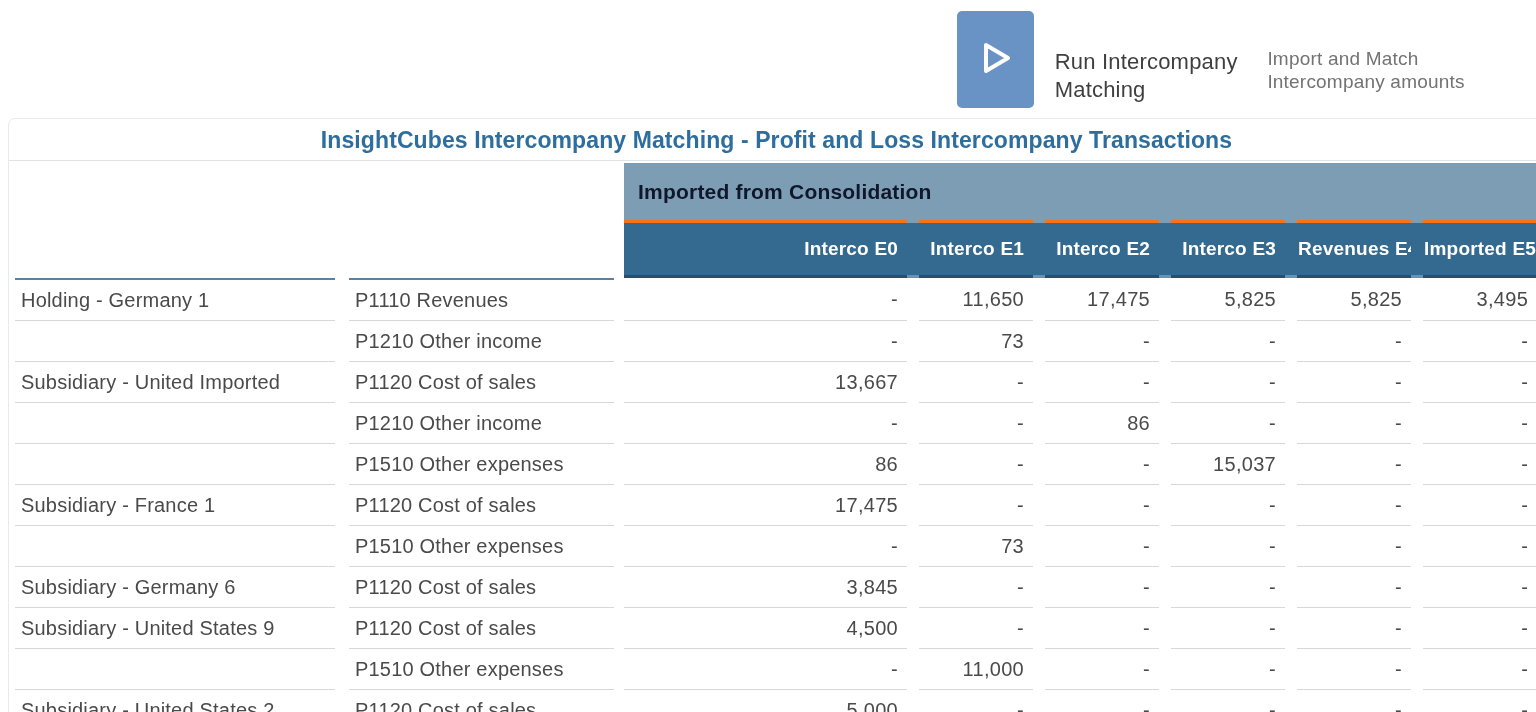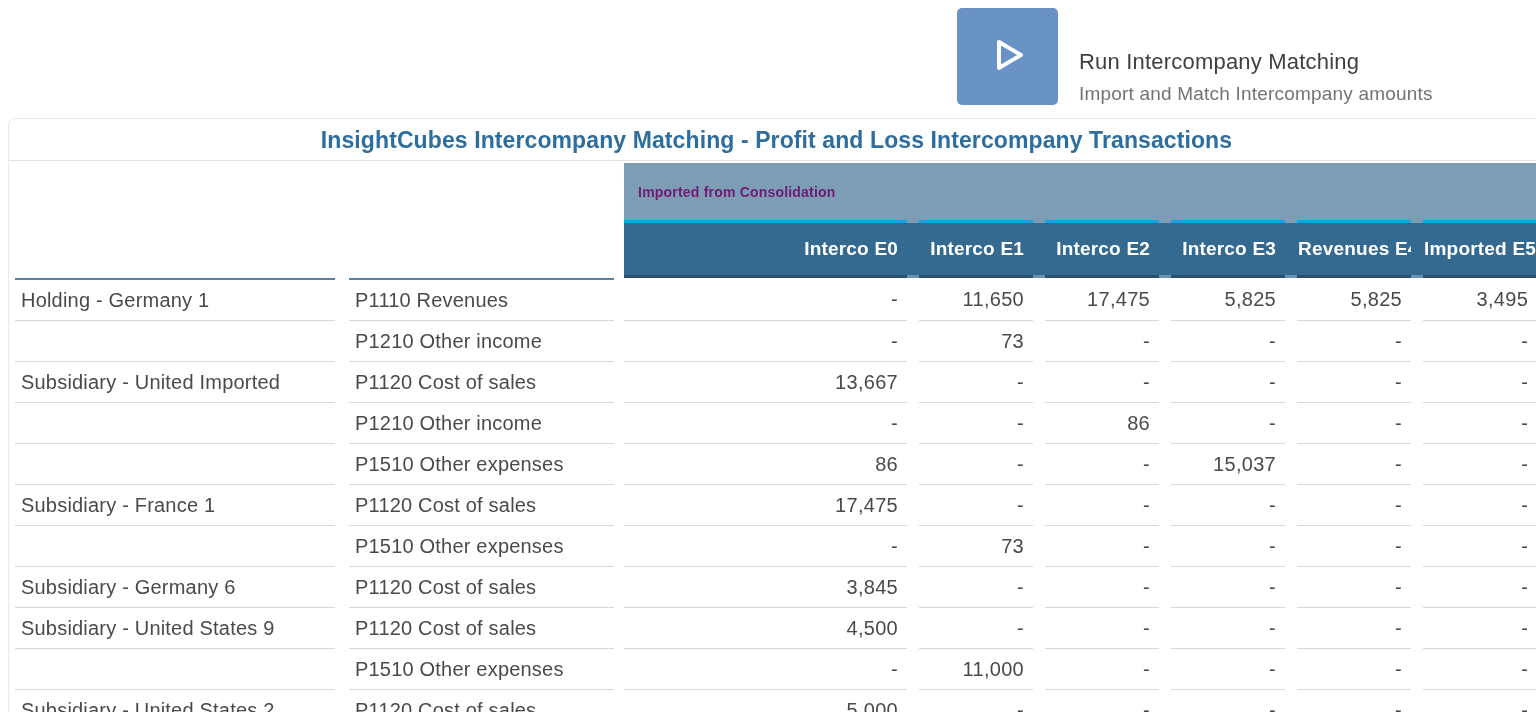--- a/index.html
+++ b/index.html
@@ -24,21 +24,21 @@
     width: 101px; height: 97px;
     background: #6992C5;
     border: none;
     border-radius: 5px;
     display: flex;
     align-items: center;
     justify-content: center;
     cursor: pointer;
     padding: 0;
   }
-  .action-text { display: flex; flex-direction: column; justify-content: center; margin-top: 40px; }
+  .action-text { display: flex; flex-direction: row; justify-content: center; margin-top: 40px; }
   .action-title {
     font-size: 22px;
     color: #3f3f3f;
     line-height: 1.25;
     margin-bottom: 7px;
     letter-spacing: 0.2px;
   }
   .action-subtitle {
     font-size: 19px;
     color: #737373;
@@ -74,38 +74,38 @@
     table-layout: fixed;
     width: 1528px;
     margin-top: 2px;
   }
   td { overflow: hidden; white-space: nowrap; }
 
   .blank { background: #ffffff; }
 
   .band-light {
     background: #7D9DB4;
-    color: #701a75;
+    color: #0f172a;
     font-weight: bold;
-    font-size: 14px;
+    font-size: 21px;
     height: 55px;
     padding-left: 14px;
     vertical-align: middle;
     letter-spacing: 0.2px;
   }
   .hcol {
     background: #346A8F;
     color: #ffffff;
     font-weight: bold;
     font-size: 19px;
     text-align: right;
     padding-right: 9px;
     height: 50px;
     vertical-align: middle;
-    border-top: 3px solid #0ea5e9;
+    border-top: 3px solid #f97316;
     border-bottom: 3px solid #2B4E6A;
     letter-spacing: 0.2px;
   }
   .hgap {
     background: #346A8F;
     height: 50px;
     border-top: 3px solid #7D9DB4;
     border-bottom: 3px solid #6794B5;
   }
 

